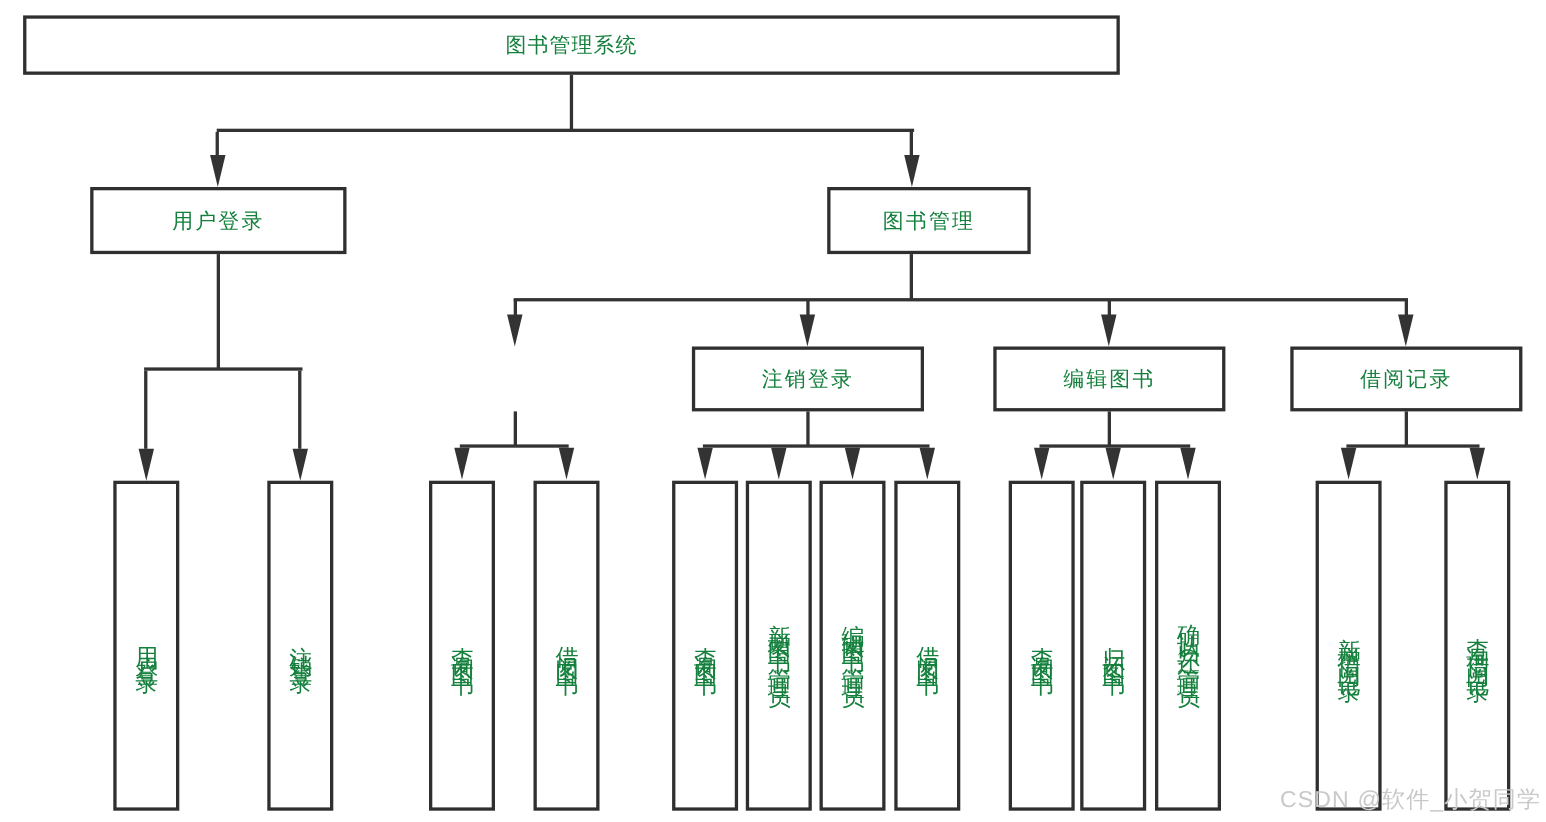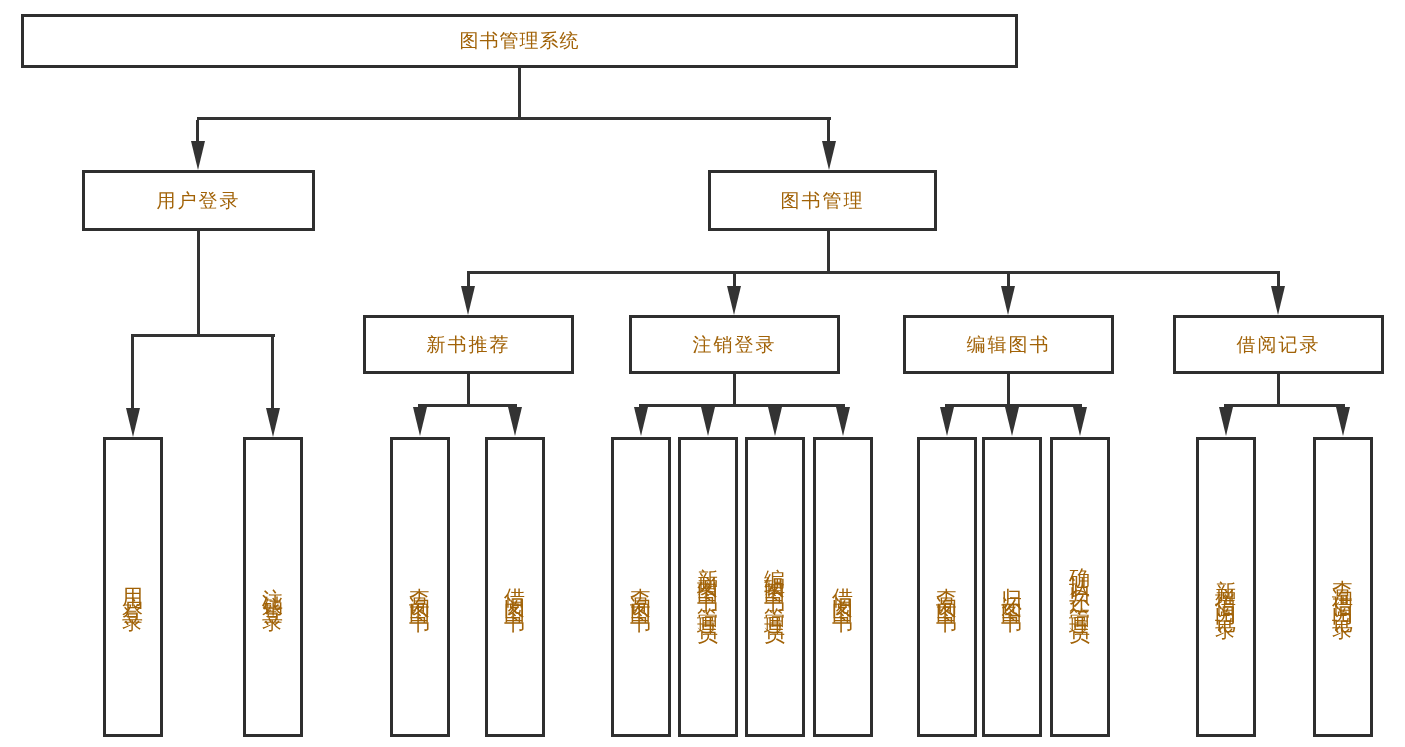--- a/index.html
+++ b/index.html
@@ -12,21 +12,21 @@
     overflow: hidden;
   }
   .box {
     position: absolute;
     box-sizing: border-box;
     border: 3px solid #2f2f2f;
     background: #ffffff;
     display: flex;
     align-items: center;
     justify-content: center;
-    color: #a16207;
+    color: #15803d;
   }
   .h-label { font-size: 19px; letter-spacing: 2px; white-space: nowrap; }
   .root-label { font-size: 19px; letter-spacing: 1px; }
   .leaf .v-label {
     writing-mode: vertical-rl;
     text-orientation: mixed;
     font-size: 21px;
     letter-spacing: 8px;
     line-height: 1;
     white-space: nowrap;
@@ -56,27 +56,24 @@
 
 <div class="canvas">
 
   <div class="box" style="left:21px;top:14px;width:997px;height:54px">
     <span class="root-label">图书管理系统</span>
   </div>
 
   <div class="box" style="left:82px;top:170px;width:233px;height:61px">
     <span class="h-label">用户登录</span>
   </div>
-  <div class="box" style="left:708px;top:170px;width:229px;height:61px">
+  <div class="box" style="left:752px;top:170px;width:185px;height:61px">
     <span class="h-label">图书管理</span>
   </div>
 
-  <div class="box" style="left:363px;top:315px;width:211px;height:59px">
-    <span class="h-label">新书推荐</span>
-  </div>
   <div class="box" style="left:629px;top:315px;width:211px;height:59px">
     <span class="h-label">注销登录</span>
   </div>
   <div class="box" style="left:903px;top:315px;width:211px;height:59px">
     <span class="h-label">编辑图书</span>
   </div>
   <div class="box" style="left:1173px;top:315px;width:211px;height:59px">
     <span class="h-label">借阅记录</span>
   </div>
 
@@ -161,14 +158,15 @@
   <div class="hline" style="left:945px;top:404px;width:137px"></div>
   <div class="arrow" style="left:940px;top:407px"></div>
   <div class="arrow" style="left:1005px;top:407px"></div>
   <div class="arrow" style="left:1073px;top:407px"></div>
 
   <div class="vline" style="left:1277px;top:374px;height:31px"></div>
   <div class="hline" style="left:1224px;top:404px;width:121px"></div>
   <div class="arrow" style="left:1219px;top:407px"></div>
   <div class="arrow" style="left:1336px;top:407px"></div>
 
+  <div class="watermark">CSDN @软件_小贺同学</div>
 
 </div>
 
 </body></html>

